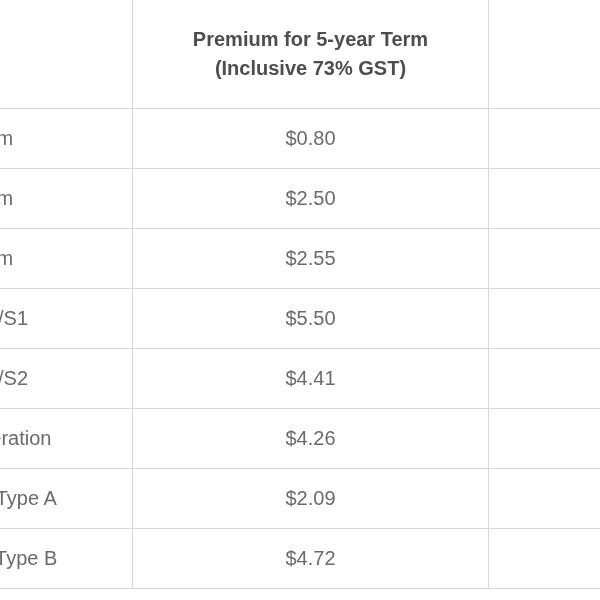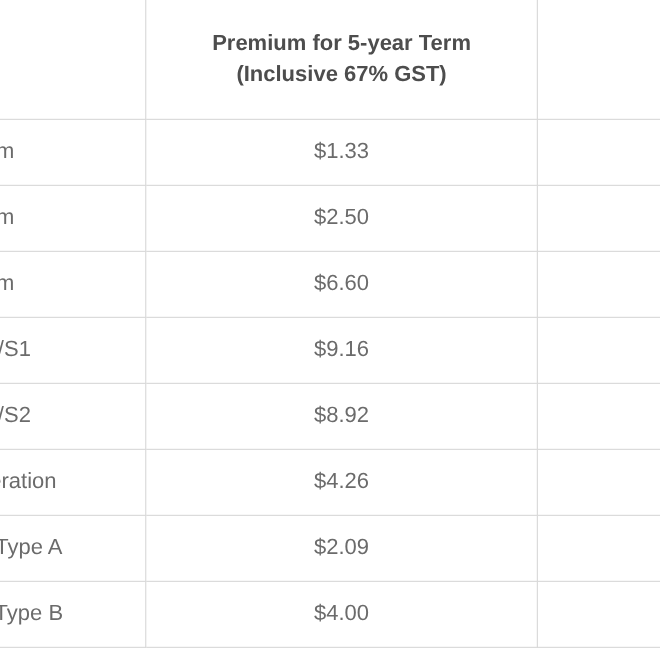--- a/index.html
+++ b/index.html
@@ -89,64 +89,64 @@
         <col class="c2">
         <col class="c3">
       </colgroup>
       <thead>
         <tr>
           <th>
             <span>Type</span>
           </th>
           <th>
             <span>Premium for 5-year Term</span>
-            <span class="hdr-line-2">(Inclusive 67% GST)</span>
+            <span class="hdr-line-2">(Inclusive 73% GST)</span>
           </th>
           <th>
             
           </th>
         </tr>
       </thead>
       <tbody>
         <tr>
           <td>1-Room</td>
-          <td>$1.33</td>
+          <td>$0.80</td>
           <td>$1.50</td>
         </tr>
         <tr>
           <td>2-Room</td>
           <td>$2.50</td>
           <td>$2.50</td>
         </tr>
         <tr>
           <td>3-Room</td>
-          <td>$6.60</td>
+          <td>$2.55</td>
           <td>$4.50</td>
         </tr>
         <tr>
           <td>4-Room/S1</td>
-          <td>$9.16</td>
+          <td>$5.50</td>
           <td>$6.50</td>
         </tr>
         <tr>
           <td>5-Room/S2</td>
-          <td>$8.92</td>
+          <td>$4.41</td>
           <td>$7.50</td>
         </tr>
         <tr>
           <td>Multi-Generation</td>
           <td>$4.26</td>
           <td>$9.00</td>
         </tr>
         <tr>
           <td>Apartment Type A</td>
           <td>$2.09</td>
           <td>$2.50</td>
         </tr>
         <tr>
           <td>Apartment Type B</td>
-          <td>$4.00</td>
+          <td>$4.72</td>
           <td>$3.00</td>
         </tr>
       </tbody>
     </table>
   </div>
 </div>
 
 </body></html>

